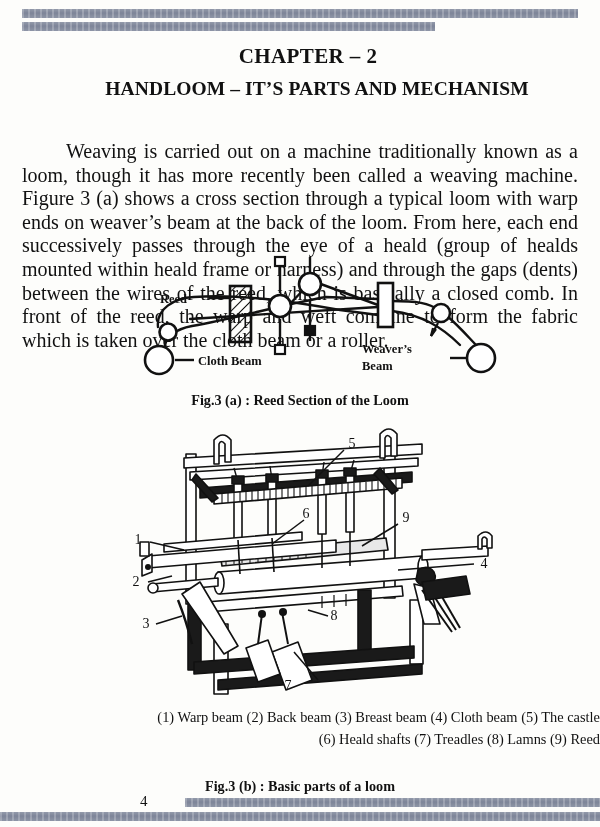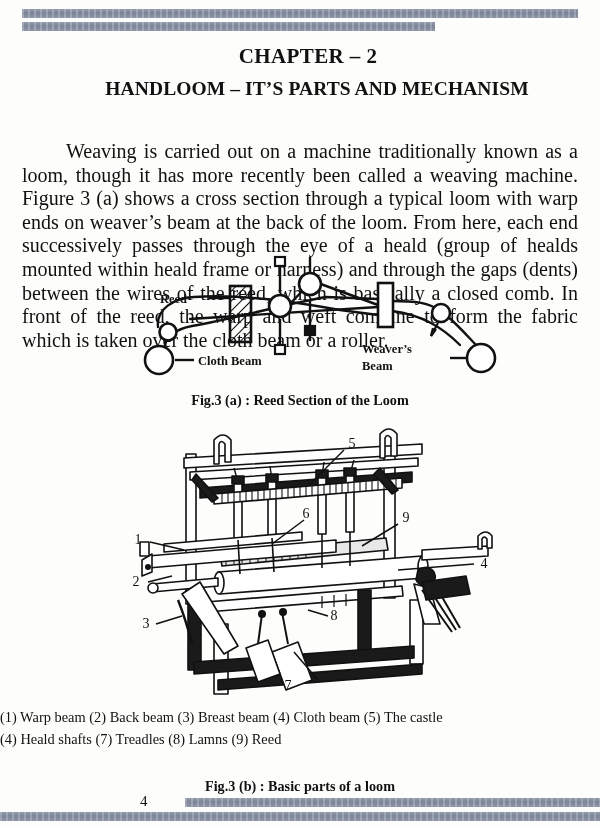--- a/index.html
+++ b/index.html
@@ -87,21 +87,21 @@
     font-weight: bold;
     font-size: 14.2px;
   }
   #caption-a { top: 392px; }
   #caption-b { top: 762px; margin-top: 16px; }
 
   
   .legend {
     position: absolute;
     left: 0; right: 0;
-    text-align: left;
+    text-align: right;
     font-size: 14.4px;
   }
   #legend-line-1 { top: 709px; }
   #legend-line-2 { top: 731px; }
 
   
   .page-number {
     position: absolute;
     left: 140px;
     top: 793px;
@@ -376,21 +376,21 @@
       <text class="callout-num" x="362" y="144" text-anchor="middle">4</text>
       <text class="callout-num" x="230" y="24" text-anchor="middle">5</text>
       <text class="callout-num" x="184" y="94" text-anchor="middle">6</text>
       <text class="callout-num" x="166" y="266" text-anchor="middle">7</text>
       <text class="callout-num" x="212" y="196" text-anchor="middle">8</text>
       <text class="callout-num" x="284" y="98" text-anchor="middle">9</text>
     </svg>
   </div>
 
   <div class="legend" id="legend-line-1">(1) Warp beam (2) Back beam (3) Breast beam (4) Cloth beam (5) The castle</div>
-  <div class="legend" id="legend-line-2">(4) Heald shafts (7) Treadles (8) Lamns (9) Reed</div>
+  <div class="legend" id="legend-line-2">(6) Heald shafts (7) Treadles (8) Lamns (9) Reed</div>
 
   <div class="caption" id="caption-b">Fig.3 (b) : Basic parts of a loom</div>
 
   <div class="page-number">4</div>
   <div class="bar" id="bar-bot-1"></div>
   <div class="bar" id="bar-bot-2"></div>
 
 </div>
 
 </body></html>

